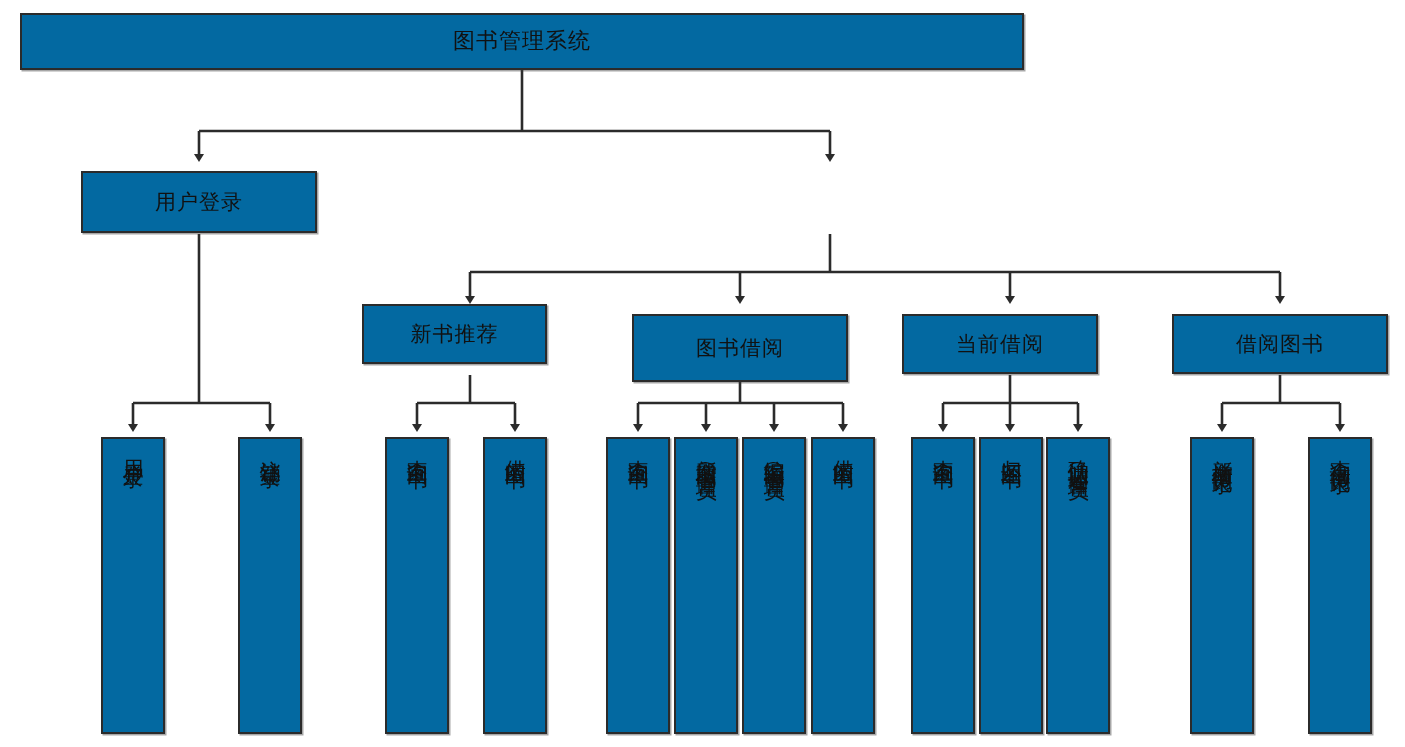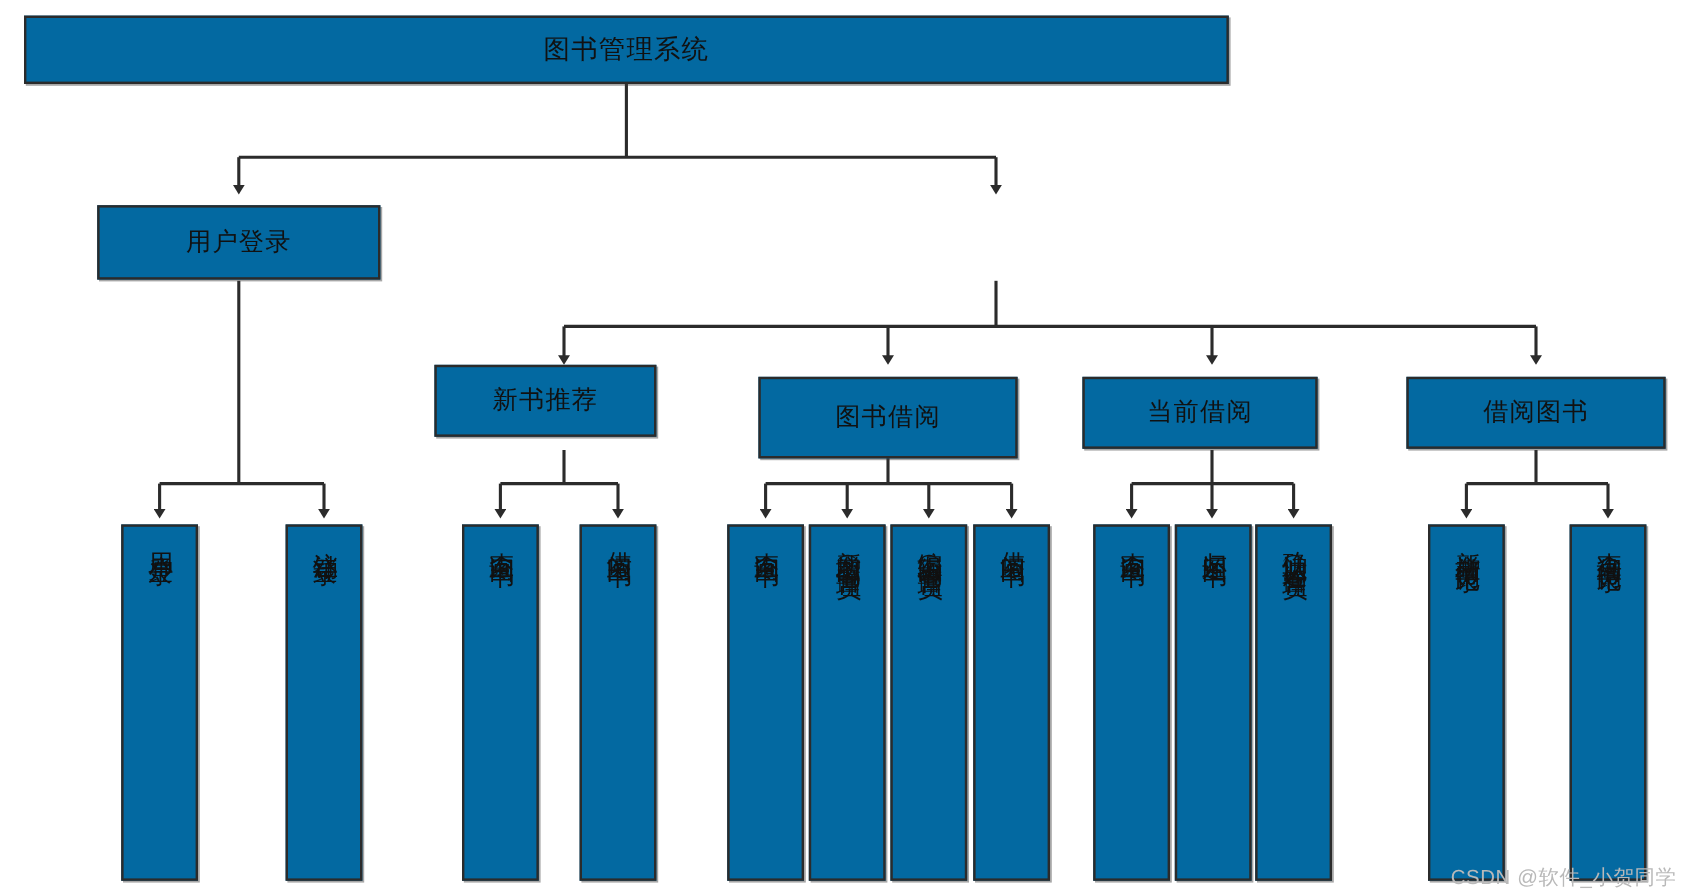--- a/index.html
+++ b/index.html
@@ -141,15 +141,14 @@
   <div class="node vert" style="left:742px; top:437px; width:64px; height:297px;">编辑图书（管理员）</div>
   <div class="node vert" style="left:811px; top:437px; width:64px; height:297px;">借阅图书</div>
 
   <div class="node vert" style="left:911px; top:437px; width:64px; height:297px;">查询图书</div>
   <div class="node vert" style="left:979px; top:437px; width:64px; height:297px;">归还图书</div>
   <div class="node vert" style="left:1046px; top:437px; width:64px; height:297px;">确认归还（管理员）</div>
 
   <div class="node vert" style="left:1190px; top:437px; width:64px; height:297px;">新增借阅记录</div>
   <div class="node vert" style="left:1308px; top:437px; width:64px; height:297px;">查询借阅记录</div>
 
-  <div id="watermark">CSDN @软件_小贺同学</div>
 
 </div>
 
 </body></html>

